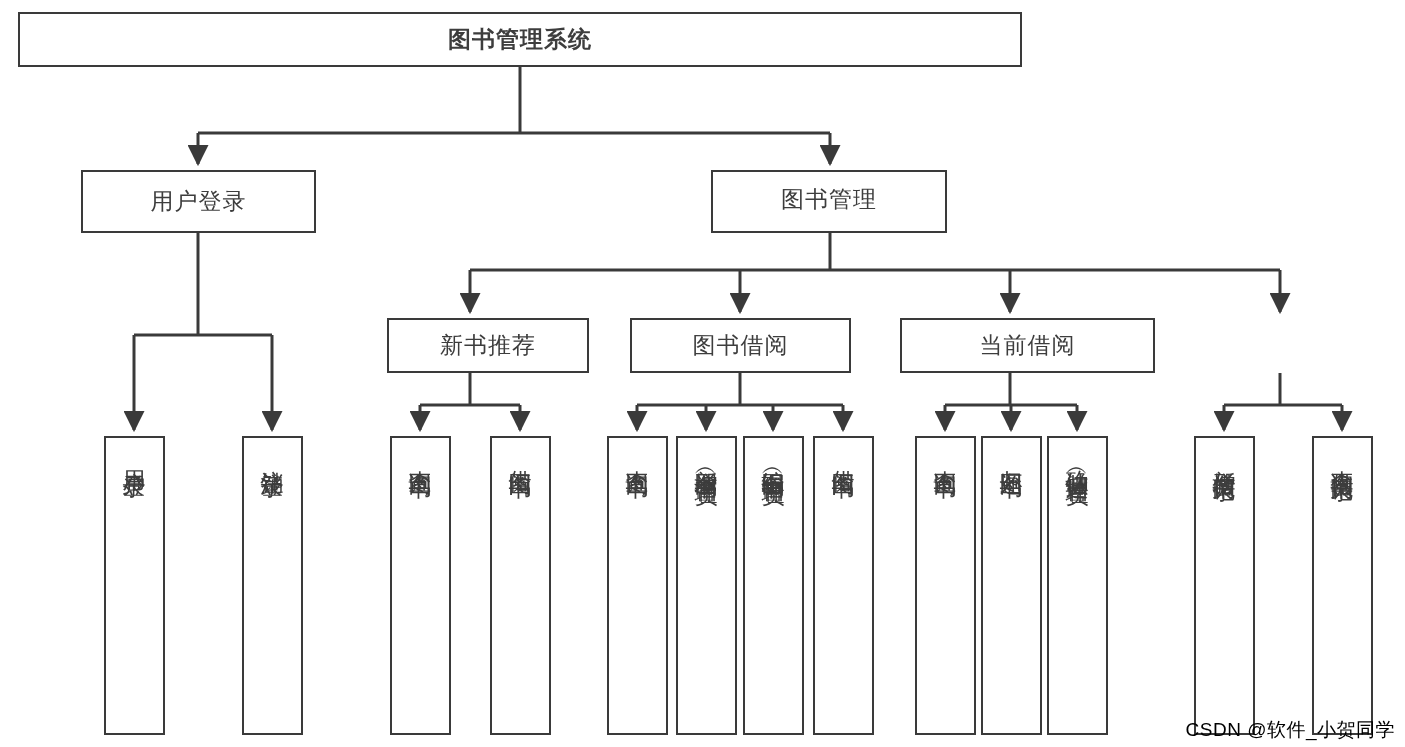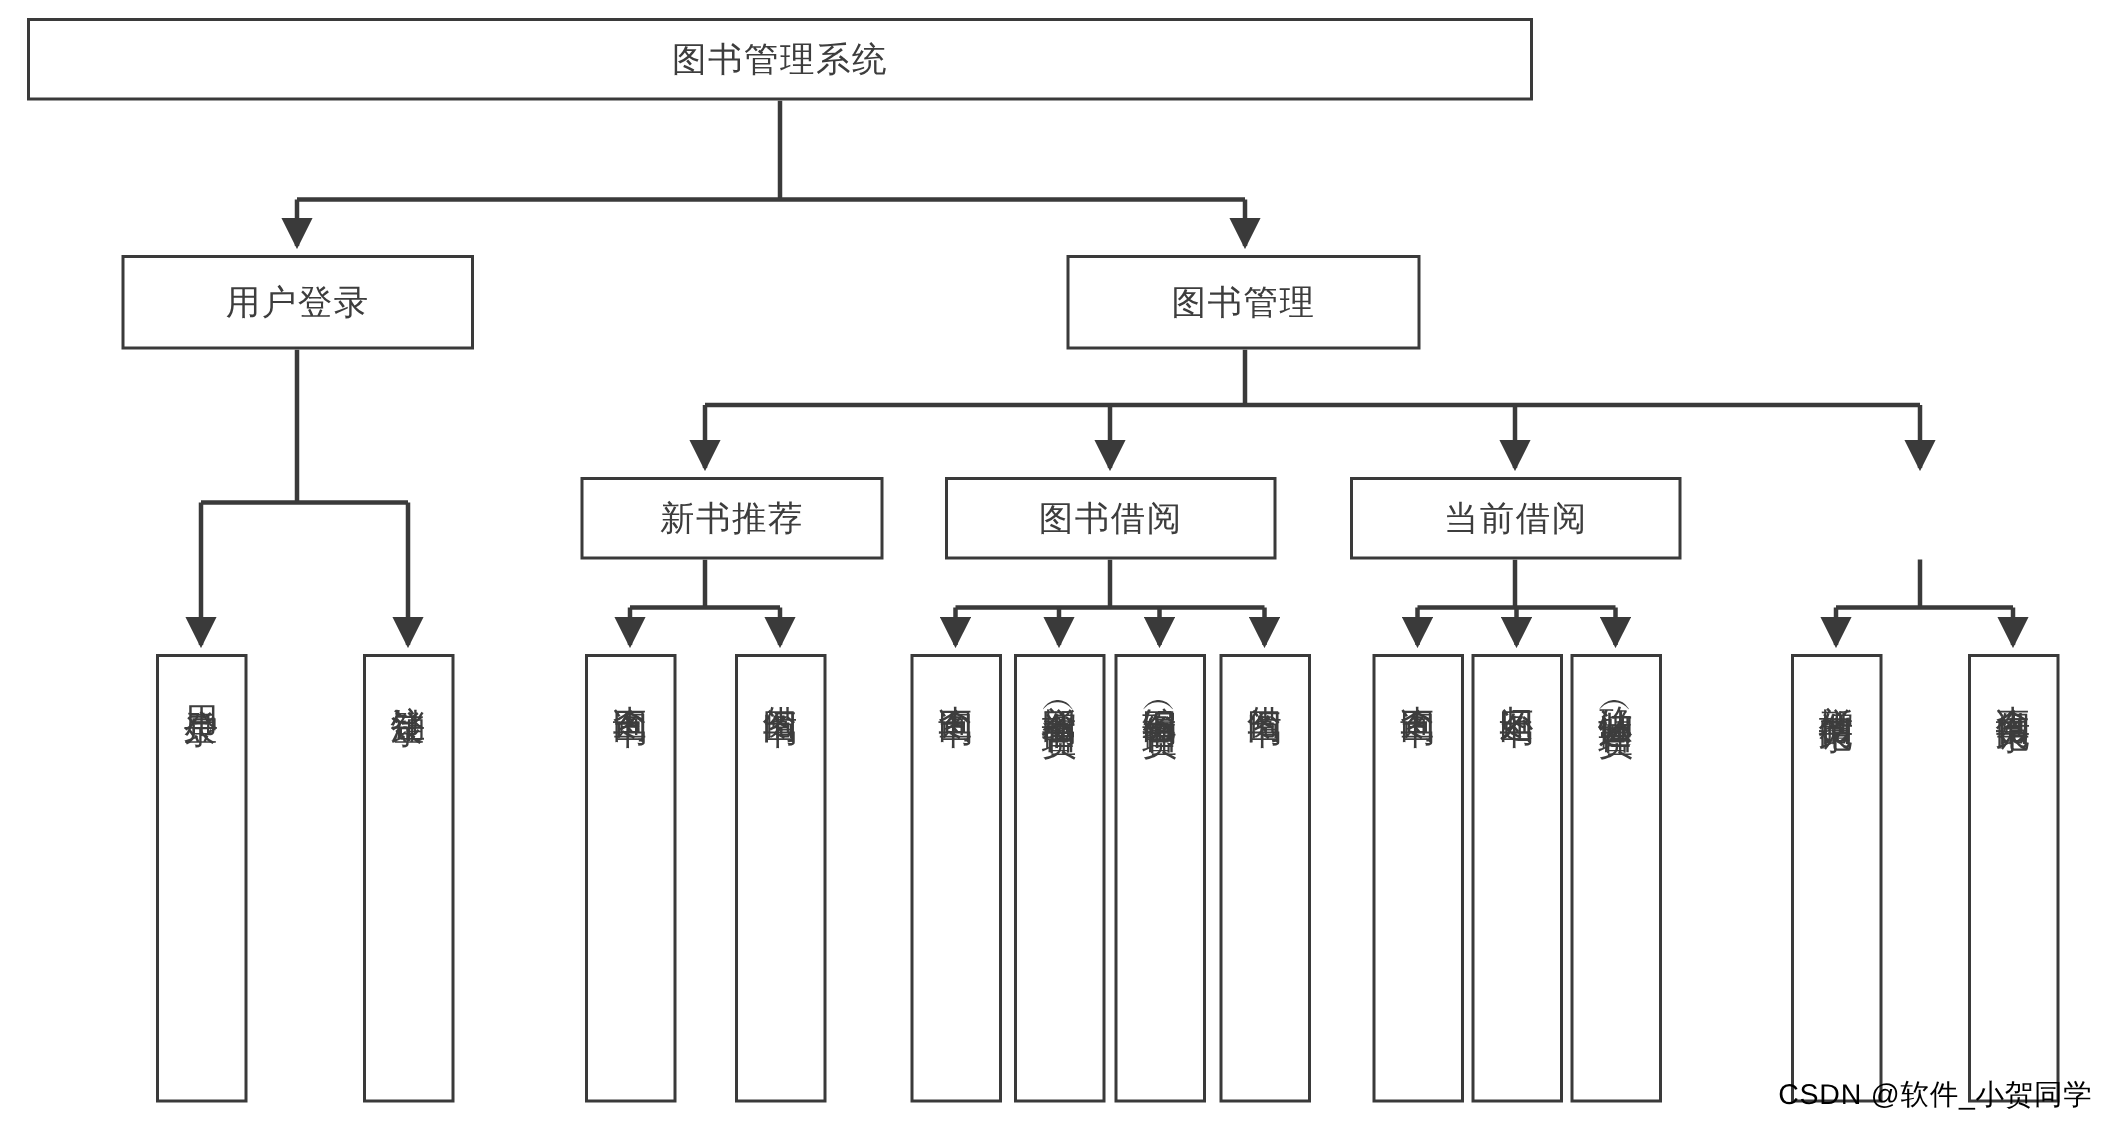--- a/index.html
+++ b/index.html
@@ -48,20 +48,21 @@
     writing-mode: vertical-rl;
     text-orientation: upright;
     font-size: 23px;
     line-height: 1.22;
     letter-spacing: 2px;
     color: #3d3d3d;
     white-space: nowrap;
   }
   .root-box {
     font-size: 24px;
+    font-weight: bold;
   }
   .watermark {
     position: absolute;
     right: 10px;
     bottom: 4px;
     font-size: 19px;
     color: #000000;
     letter-spacing: 0.5px;
     white-space: nowrap;
     user-select: none;
@@ -122,31 +123,31 @@
     </g>
   </svg>
 
   <div class="node-box horiz root-box" style="left:18px; top:12px; width:1004px; height:55px;">
     <span>图书管理系统</span>
   </div>
 
   <div class="node-box horiz" style="left:81px; top:170px; width:235px; height:63px;">
     <span>用户登录</span>
   </div>
-  <div class="node-box horiz" style="left:711px; top:170px; width:236px; height:63px;">
+  <div class="node-box horiz" style="left:711px; top:170px; width:236px; height:63px;font-family:Liberation Mono, monospace;">
     <span>图书管理</span>
   </div>
 
   <div class="node-box horiz" style="left:360px; top:318px; width:202px; height:55px;margin-left:27px;">
     <span>新书推荐</span>
   </div>
   <div class="node-box horiz" style="left:630px; top:318px; width:221px; height:55px;">
     <span>图书借阅</span>
   </div>
-  <div class="node-box horiz" style="left:900px; top:318px; width:221px; height:55px;">
+  <div class="node-box horiz" style="left:900px; top:318px; width:255px; height:55px;">
     <span>当前借阅</span>
   </div>
 
   <div class="node-box vert" style="left:104px; top:436px; width:61px; height:299px;">
     <span class="vlabel">用户登录</span>
   </div>
   <div class="node-box vert" style="left:242px; top:436px; width:61px; height:299px;">
     <span class="vlabel">注销登录</span>
   </div>
 

